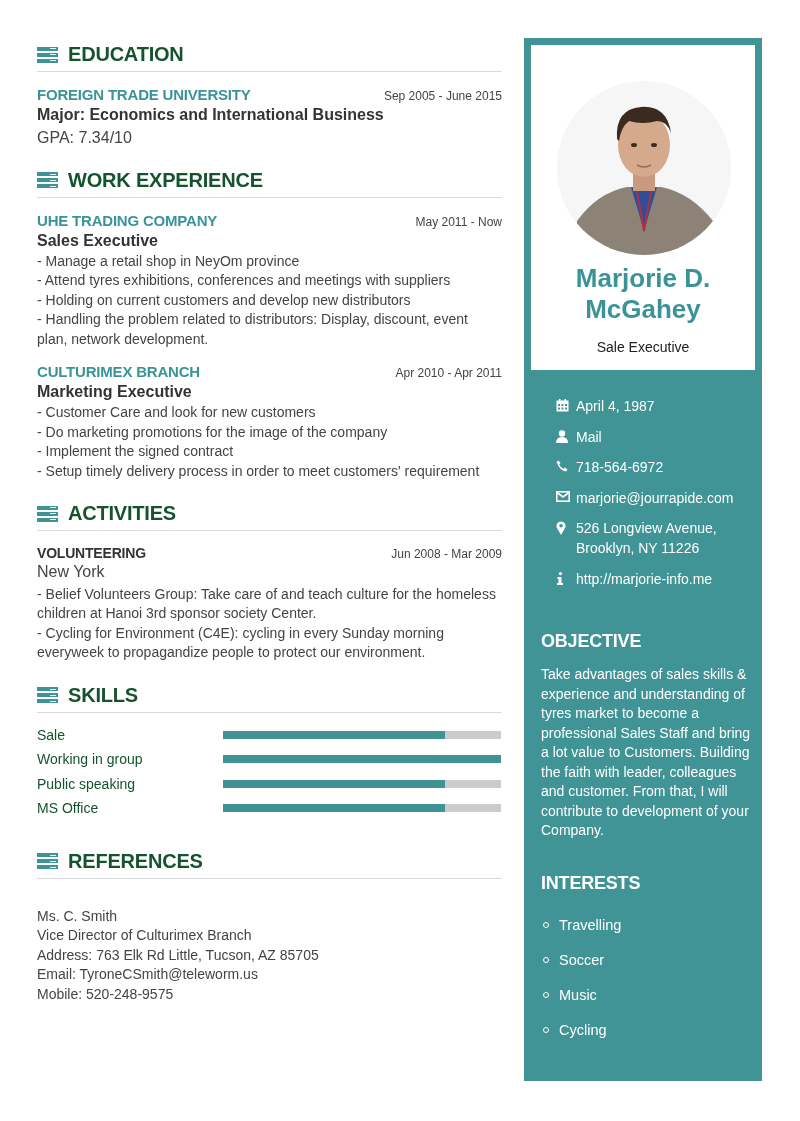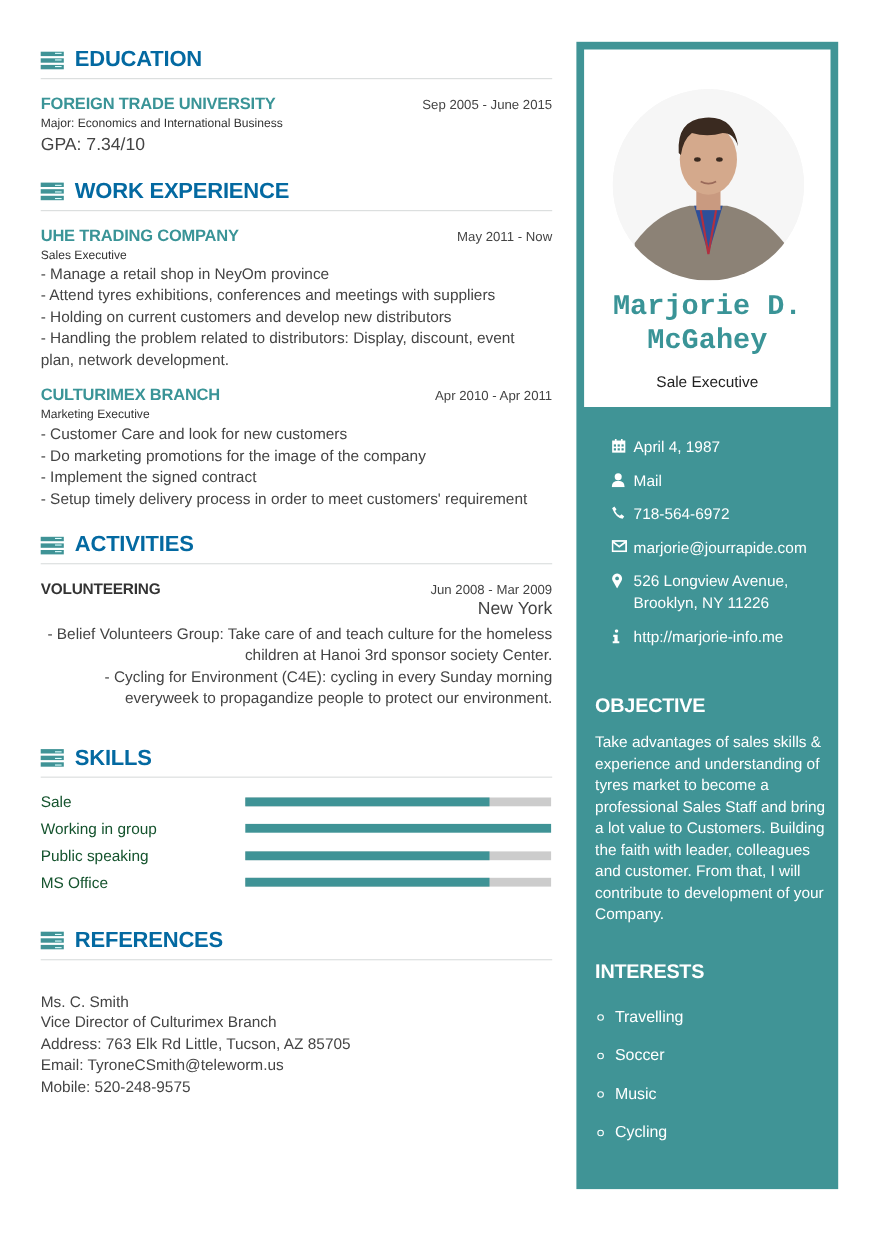--- a/index.html
+++ b/index.html
@@ -5,28 +5,28 @@
   * { box-sizing: border-box; margin: 0; padding: 0; }
   html, body { width: 800px; height: 1121px; background: #ffffff; }
   body { position: relative; font-family: "Liberation Sans", sans-serif; color: #333333; overflow: hidden; }
 
   .left { position: absolute; left: 37px; top: 38px; width: 465px; }
   .section { margin-bottom: 0; }
   .sec-head { display: flex; align-items: center; height: 34px; border-bottom: 1px solid #d9dcdc; margin-bottom: 14px; }
   .sec-icon { width: 21px; height: 16px; margin-right: 10px; display: flex; flex-direction: column; justify-content: space-between; }
   .sec-icon span { display: block; height: 4px; background: #3f9396; position: relative; }
   .sec-icon span::after { content: ""; position: absolute; right: 2px; top: 1.5px; width: 6px; height: 1px; background: #dff; }
-  .sec-title { font-size: 20px; font-weight: bold; color: #0369a1; letter-spacing: -0.2px; }
+  .sec-title { font-size: 20px; font-weight: bold; color: #14532d; letter-spacing: -0.2px; }
 
   .entry { margin-bottom: 10px; }
   .entry-top { display: flex; justify-content: space-between; align-items: baseline; }
   .org { font-size: 15px; font-weight: bold; color: #3a9497; letter-spacing: -0.2px; }
   .org.dark { color: #333; font-size: 14px; }
   .dates { font-size: 12px; color: #444; }
-  .role { font-size: 11px; font-weight: normal; color: #333; margin-top: 3px; }
+  .role { font-size: 16px; font-weight: bold; color: #333; margin-top: 3px; }
   .line { font-size: 14px; color: #444; line-height: 19.5px; }
   .plain { font-size: 16px; color: #444; line-height: 19.5px; margin-top: 3px; }
 
   .skills { margin-top: -4px; }
   .skill-row { display: flex; align-items: center; height: 24.5px; }
   .skill-name { width: 186px; font-size: 14px; color: #14532d; }
   .skill-track { width: 278px; height: 8px; background: #cccccc; position: relative; }
   .skill-fill { height: 8px; background: #3f9396; }
 
   .refs { padding-top: 14px; }
@@ -100,21 +100,21 @@
         <div class="dates">Apr 2010 - Apr 2011</div>
       </div>
       <div class="role">Marketing Executive</div>
       <div class="line" style="margin-top:2px;">- Customer Care and look for new customers</div>
       <div class="line">- Do marketing promotions for the image of the company</div>
       <div class="line">- Implement the signed contract</div>
       <div class="line">- Setup timely delivery process in order to meet customers' requirement</div>
     </div>
   </div>
 
-  <div class="section" style="margin-bottom:28px;text-align:right;">
+  <div class="section" style="margin-bottom:16px;">
     <div class="sec-head">
       <div class="sec-icon">
           <span></span>
           <span></span>
           <span></span>
         </div>
       <div class="sec-title">ACTIVITIES</div>
     </div>
     <div class="entry">
       <div class="entry-top">
@@ -192,21 +192,21 @@
         <path d="M74 106 L87 150 L100 106 Z" fill="#2d4f9a"></path>
         <path d="M80 110 L87 150 L94 110" fill="none" stroke="#b03040" stroke-width="2"></path>
         <rect x="76" y="88" width="22" height="22" fill="#c99a80"></rect>
         <ellipse cx="87" cy="64" rx="26" ry="32" fill="#d4a98c"></ellipse>
         <path d="M60 58 Q58 28 84 26 Q110 24 114 52 Q110 40 100 40 Q86 44 72 40 Q64 46 62 60 Z" fill="#3a2a20"></path>
         <ellipse cx="77" cy="64" rx="3" ry="2" fill="#3a2a20"></ellipse>
         <ellipse cx="97" cy="64" rx="3" ry="2" fill="#3a2a20"></ellipse>
         <path d="M80 84 Q87 88 94 84" fill="none" stroke="#9a6a5a" stroke-width="1.5"></path>
       </svg>
     </div>
-    <div class="name" style="padding:0 16px;font-family:Liberation Mono, monospace;">Marjorie D. McGahey</div>
+    <div class="name" style="padding:0 16px;">Marjorie D. McGahey</div>
     <div class="job">Sale Executive</div>
   </div>
 
   <div class="contacts">
     <div class="contact">
       <span class="c-icon">
         <svg width="13" height="13" viewBox="0 0 13 13">
             <rect x="0.5" y="1.5" width="12" height="11" fill="#fff"></rect>
             <rect x="2" y="5" width="2" height="2" fill="#409496"></rect>
             <rect x="5.5" y="5" width="2" height="2" fill="#409496"></rect>

